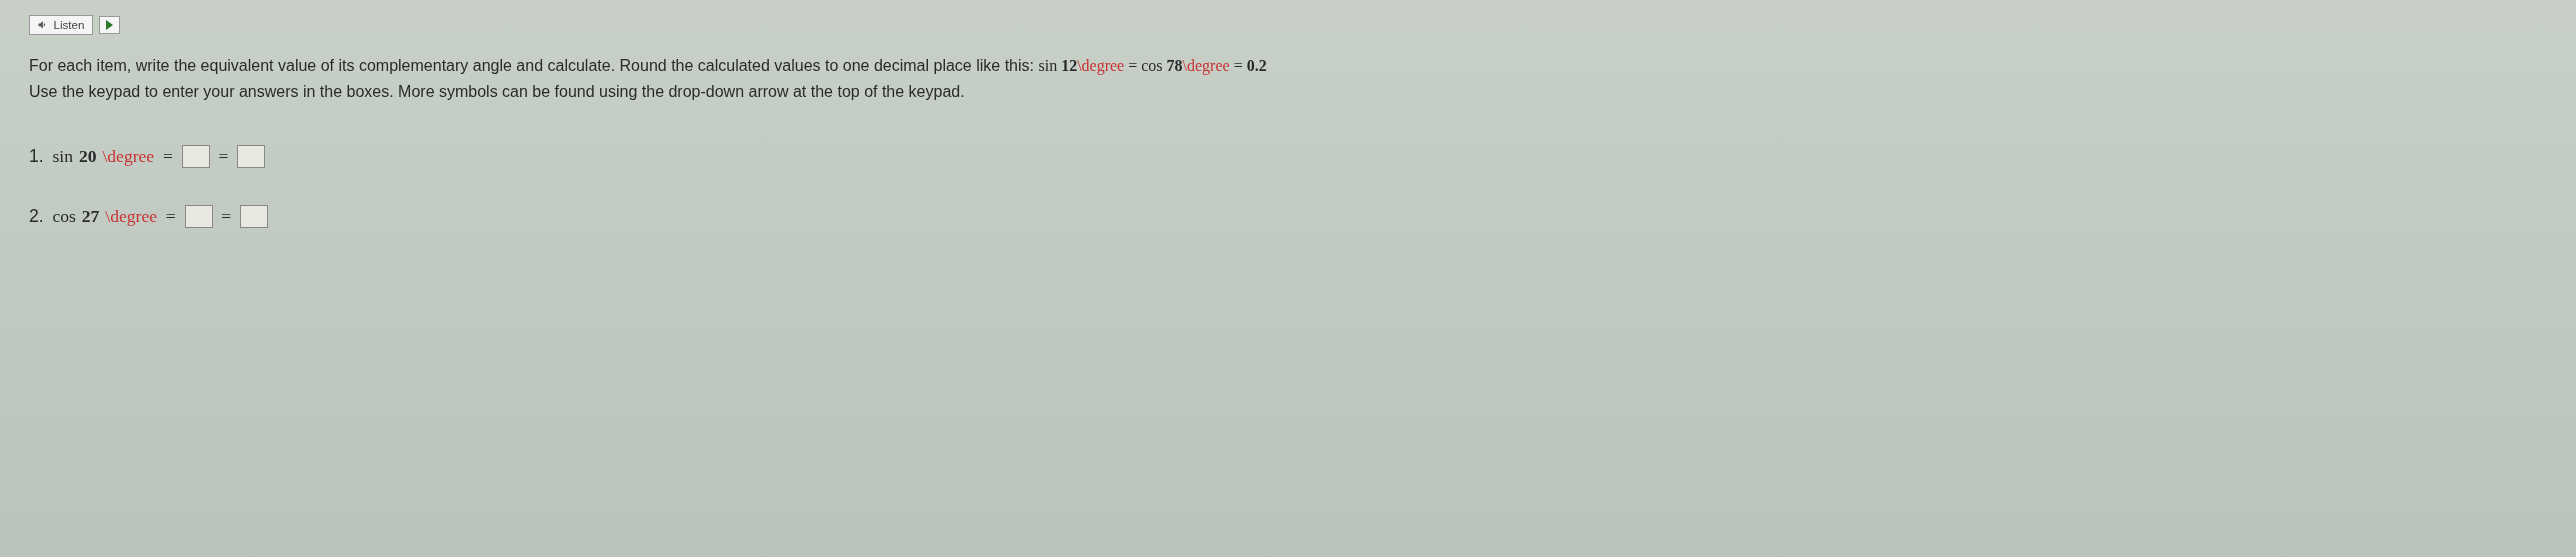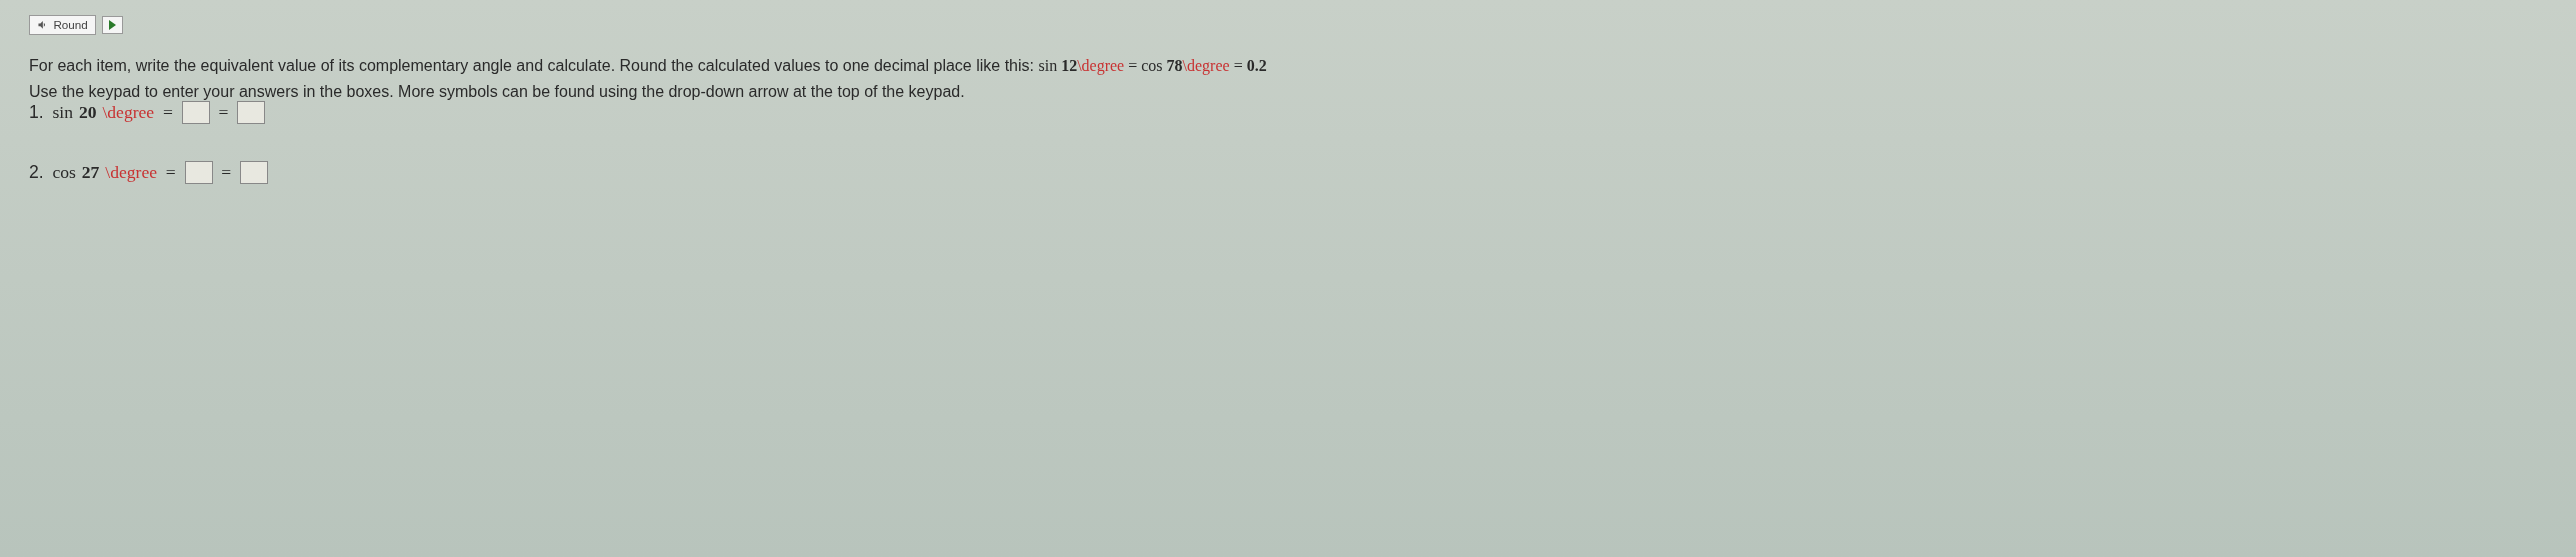--- a/index.html
+++ b/index.html
@@ -59,20 +59,21 @@
     }
     .math-expr {
       font-family: 'Times New Roman', serif;
     }
     .degree-text {
       color: #c83232;
       font-family: 'Times New Roman', serif;
     }
     .sub-instructions {
       font-size: 16px;
+      margin-bottom: 44px;
       color: #2a2a2a;
     }
     .problem {
       font-size: 17.6px;
       margin-bottom: 37px;
       font-family: 'Times New Roman', serif;
       display: flex;
       align-items: center;
       gap: 5.9px;
     }
@@ -102,21 +103,21 @@
     }
   </style>
 </head>
 <body>
 
 <div class="listen-bar">
   <button class="listen-button">
     <svg class="listen-icon" viewBox="0 0 24 24" fill="#555">
       <path d="M3 9v6h4l5 5V4L7 9H3zm13.5 3c0-1.77-1.02-3.29-2.5-4.03v8.05c1.48-.73 2.5-2.25 2.5-4.02z"></path>
     </svg>
-    <span>Round</span>
+    <span>Listen</span>
   </button>
   <button class="play-button">
     <span class="play-icon"></span>
   </button>
 </div>
 
 <div class="instructions">
   <span>For each item, write the equivalent value of its complementary angle and calculate. Round the calculated values to one decimal place like this: </span>
   <span class="math-expr">
     <span>sin</span>

